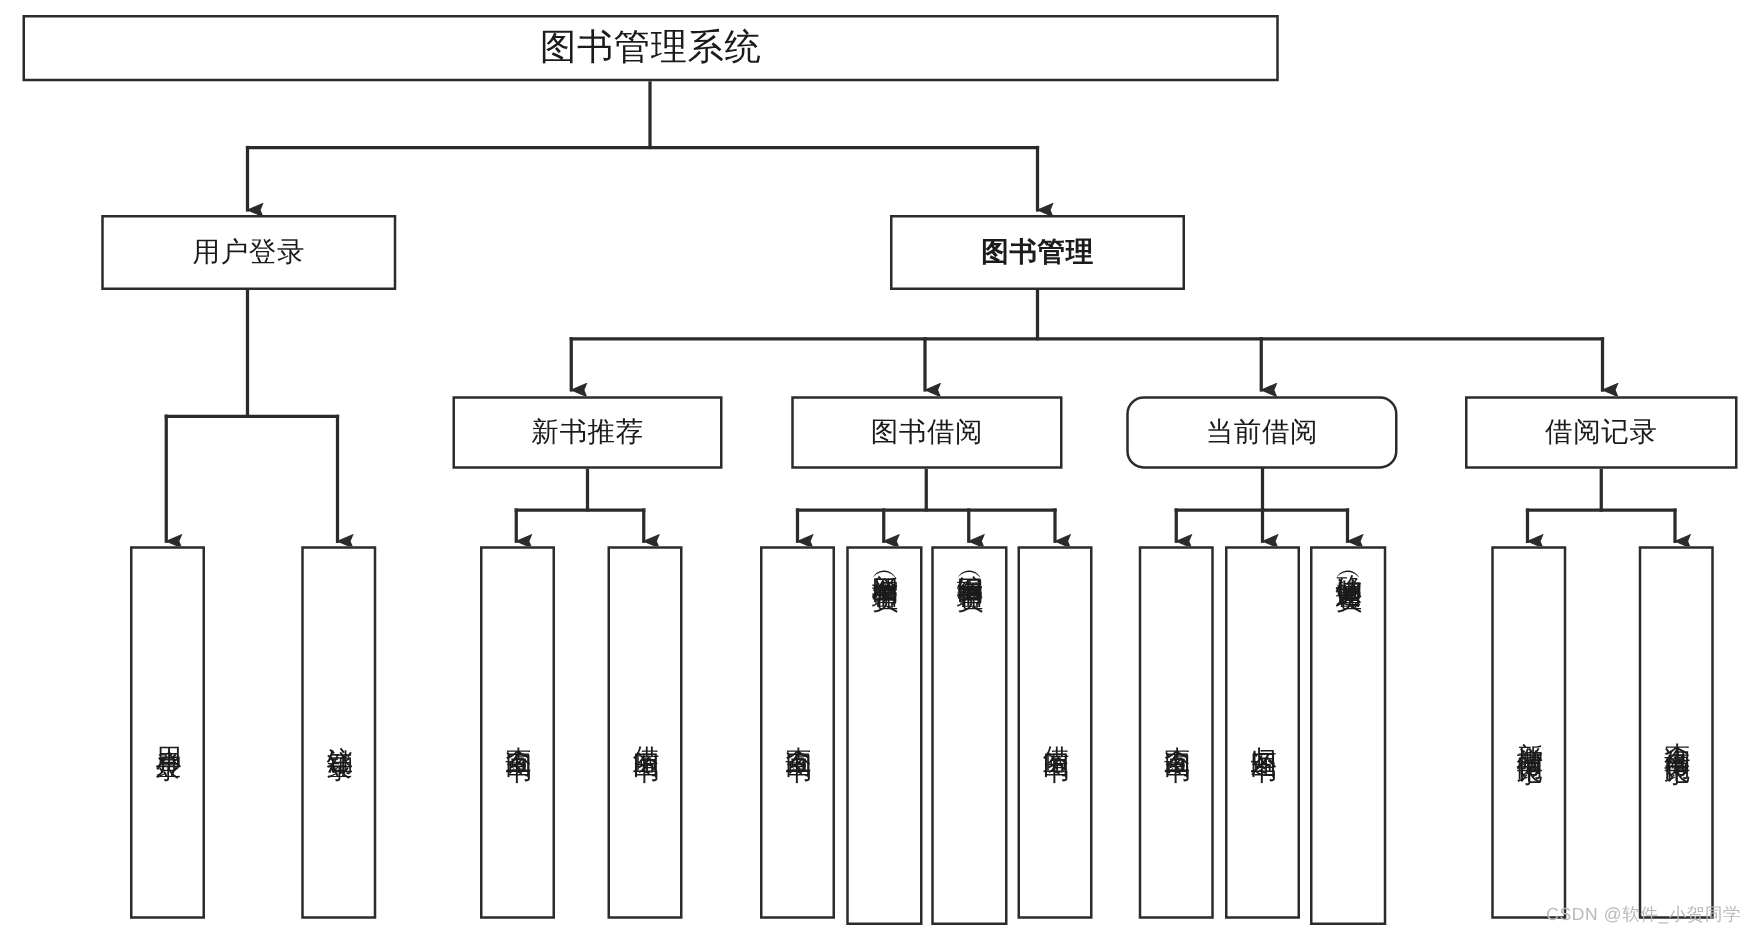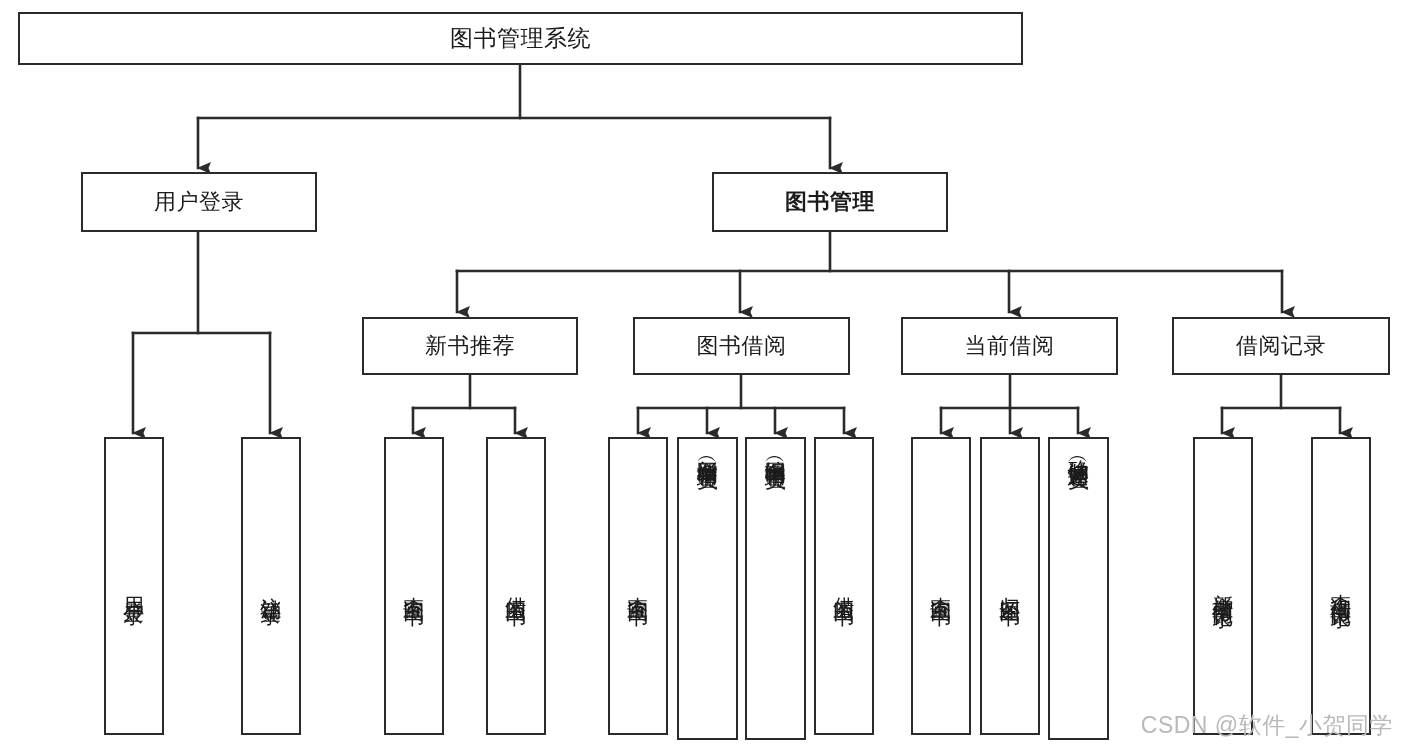--- a/index.html
+++ b/index.html
@@ -42,21 +42,21 @@
     z-index: 2;
   }
   .node-label {
     display: block;
     line-height: 1.08;
     letter-spacing: 0.5px;
   }
 
   
   .node.root {
-    font-size: 23px;
+    font-size: 29px;
   }
   
   .node.branch {
     font-size: 22px;
   }
   
   .node.leaf {
     align-items: center;
     justify-content: center;
     padding: 4px 0;
@@ -77,21 +77,21 @@
   }
   .node.leaf.tall {
     align-items: flex-start;
   }
 
   
   #watermark {
     position: absolute;
     right: 12px;
     bottom: 6px;
-    font-size: 23px;
+    font-size: 14px;
     color: #b9b9b9;
     letter-spacing: 0.5px;
     z-index: 3;
     white-space: nowrap;
     user-select: none;
   }
 </style>
 </head>
 <body>
 
@@ -160,21 +160,21 @@
   </div>
 
   <div class="node branch" style="left:633px; top:317px; width:217px; height:58px;">
     <span class="node-label">图书借阅</span>
   </div>
 
   <div class="node branch" style="left:362px; top:317px; width:216px; height:58px;">
     <span class="node-label">新书推荐</span>
   </div>
 
-  <div class="node branch" style="left:901px; top:317px; width:217px; height:58px;">
+  <div class="node branch" style="left:901px; top:317px; width:217px; height:58px;border-radius:14px;">
     <span class="node-label">当前借阅</span>
   </div>
 
   <div class="node branch" style="left:1172px; top:317px; width:218px; height:58px;">
     <span class="node-label">借阅记录</span>
   </div>
 
   <div class="node leaf" style="left:104px; top:437px; width:60px; height:298px;">
     <span class="node-label">用户登录</span>
   </div>

